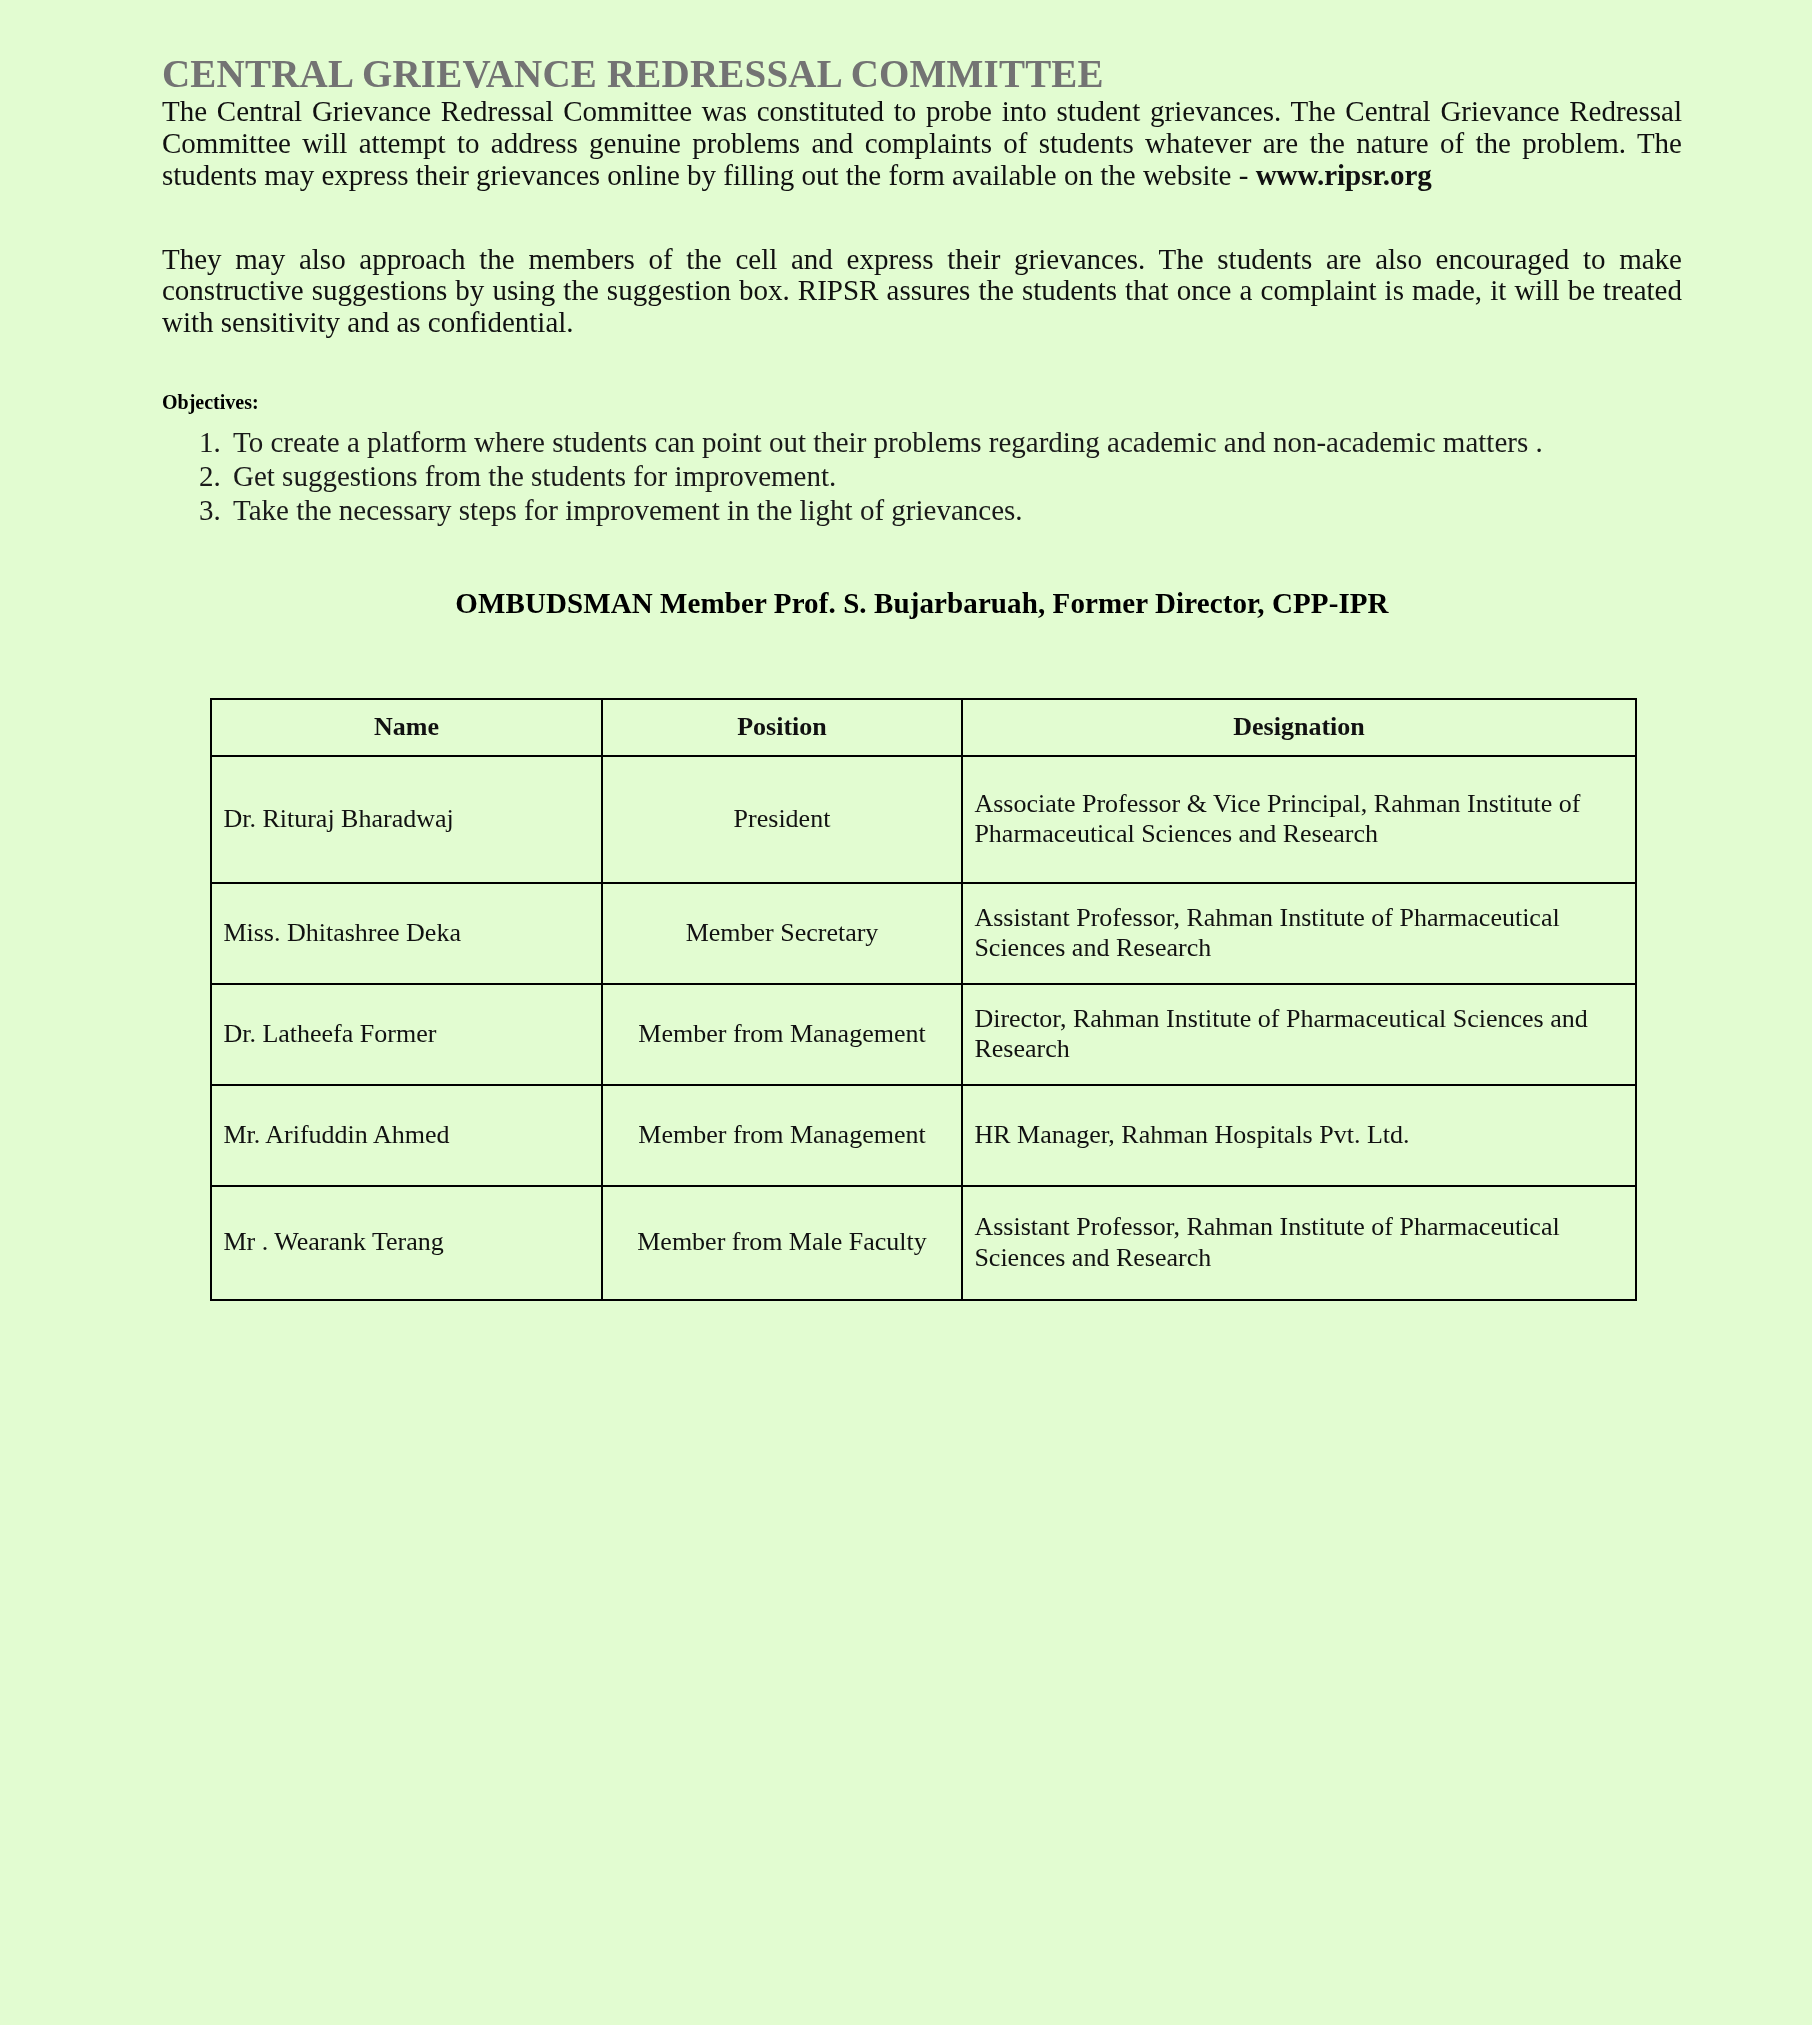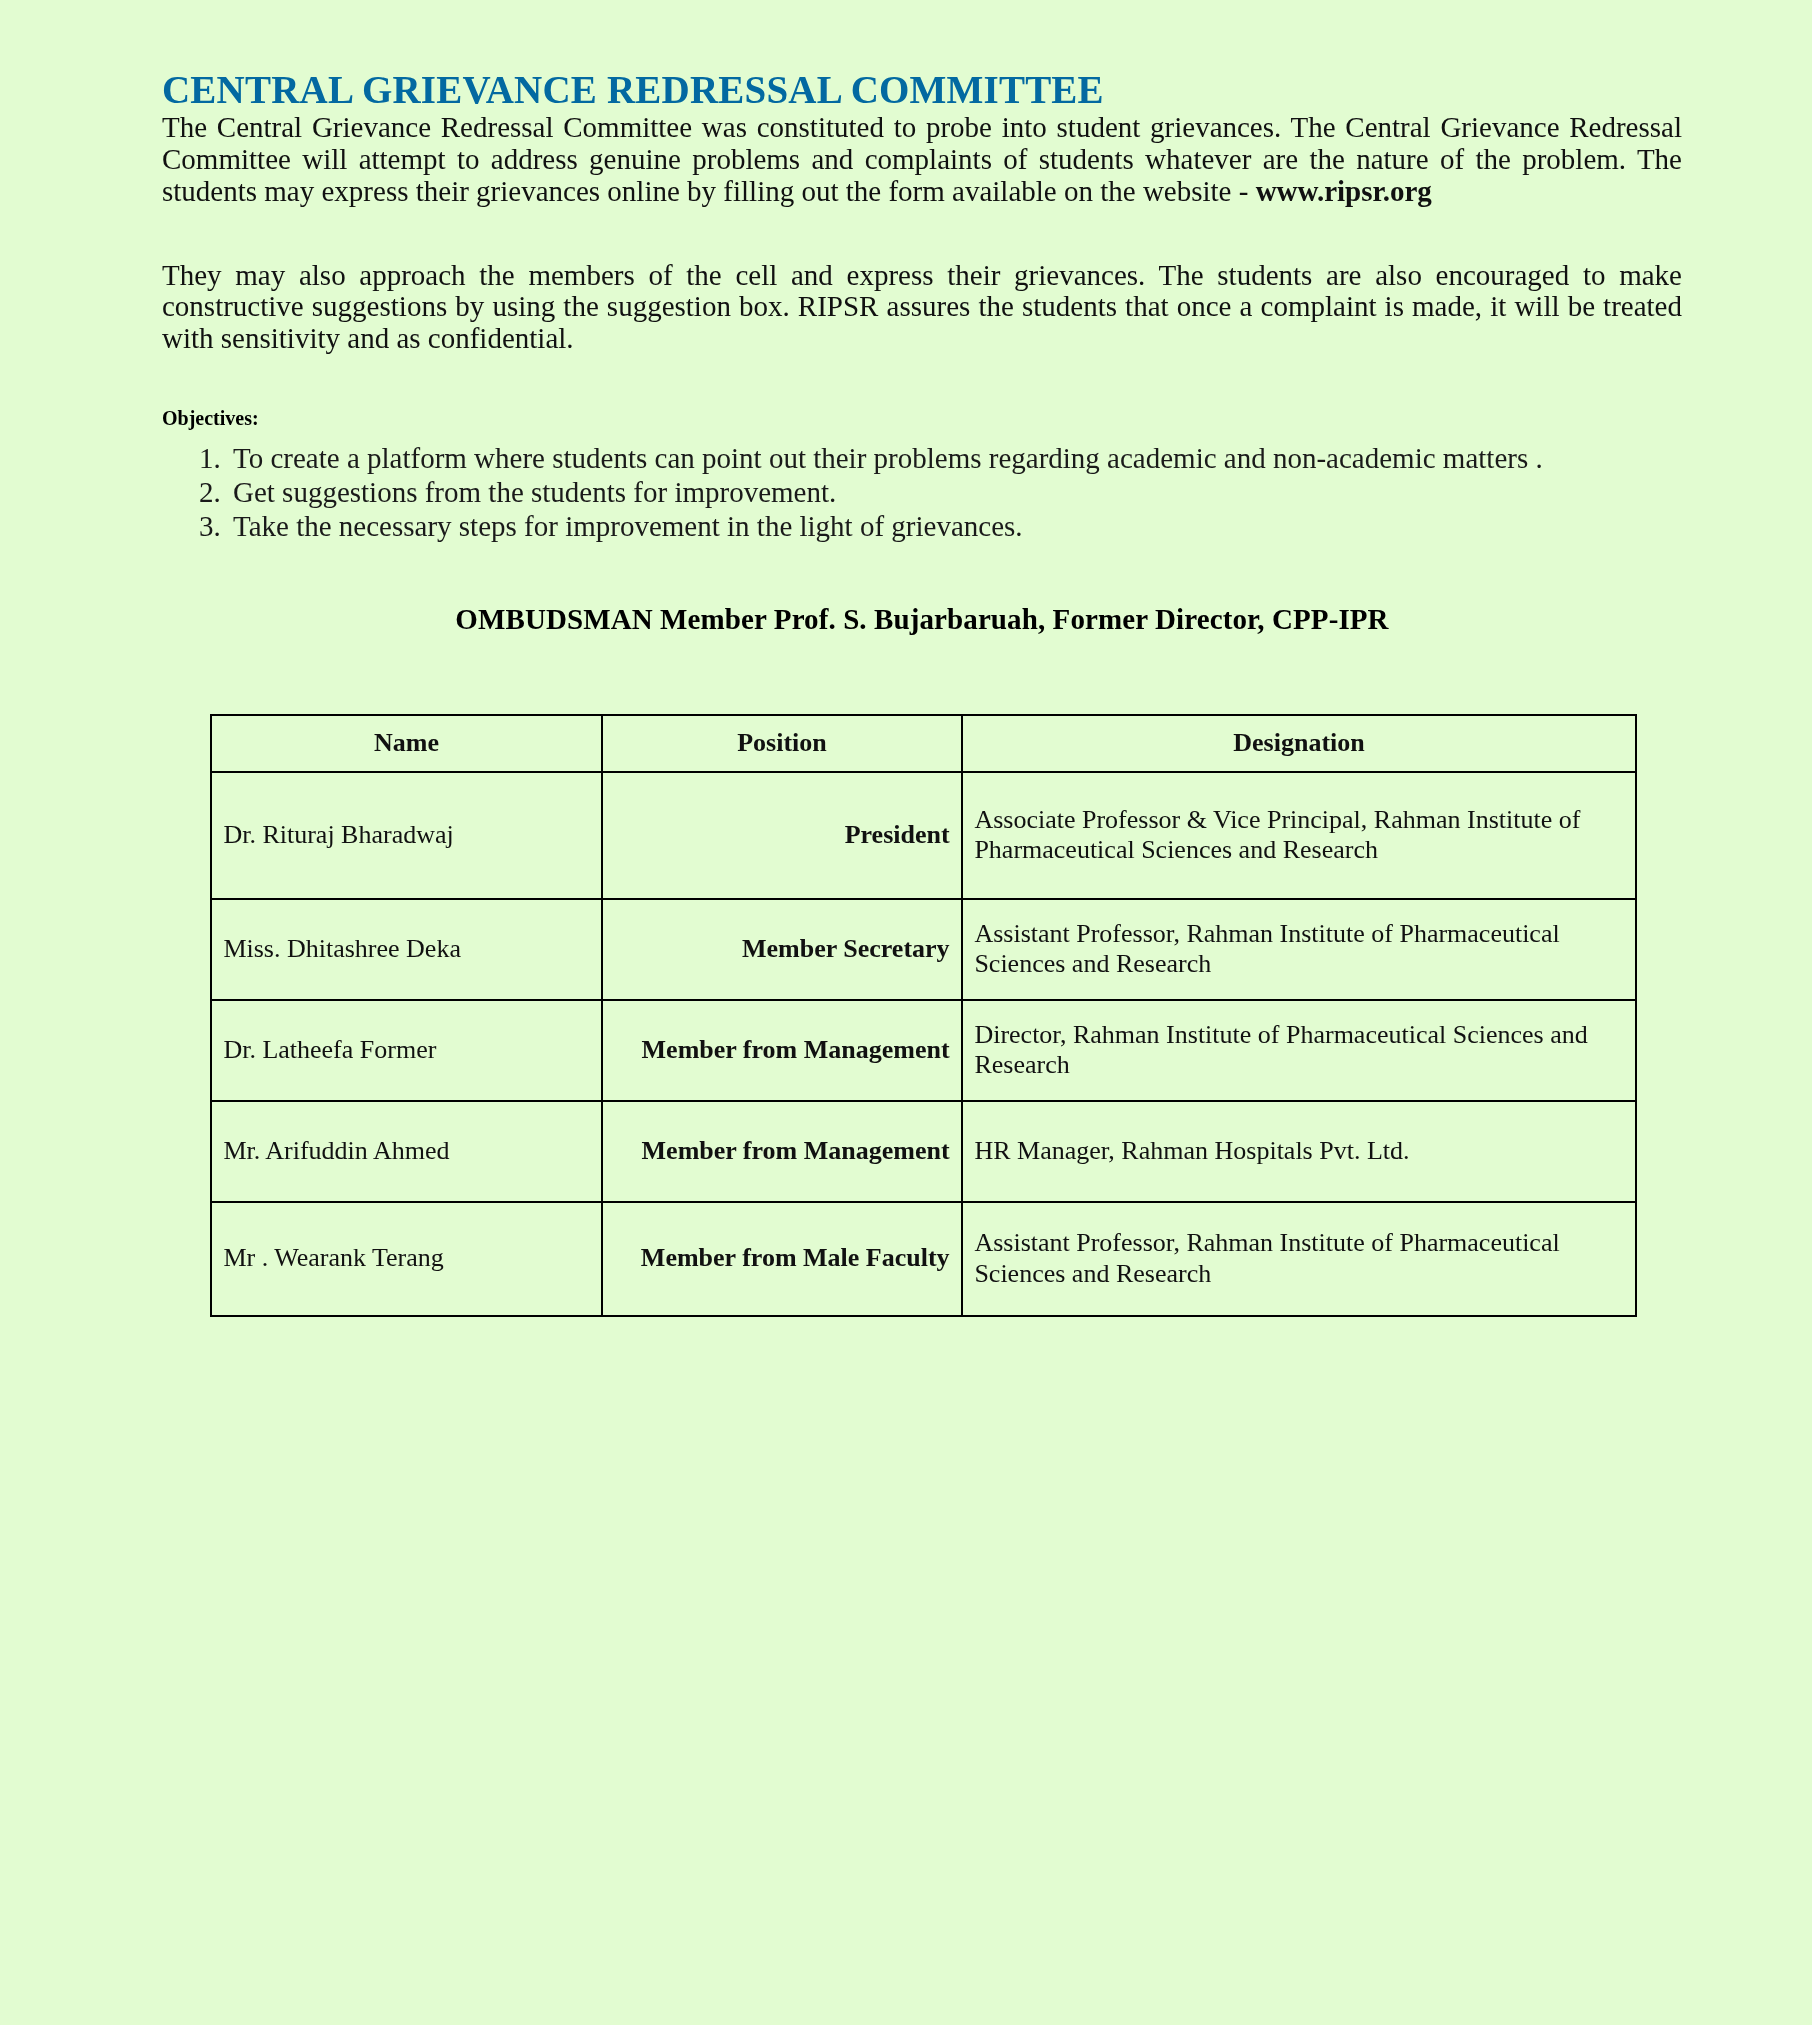--- a/index.html
+++ b/index.html
@@ -30,23 +30,23 @@
     top: 0;
     width: 1520px;
   }
 
   
   .doc-title {
     font-size: 39px;
     font-weight: bold;
     letter-spacing: 0.2px;
     margin: 0;
-    padding-top: 69px;
+    padding-top: 53px;
     line-height: 1.1;
-    color: #0369a1;
+    color: #737373;
   }
 
   
   .para {
     font-size: 29px;
     line-height: 1.1;
     text-align: justify;
     margin: 0;
     color: #111;
   }
@@ -129,24 +129,23 @@
   }
   table.members-table td {
     padding: 9.7px 11.4px;
   }
   td.col-name {
     text-align: left;
     padding-left: 23px;
     vertical-align: middle;
   }
   td.col-position {
-    text-align: right;
+    text-align: center;
     padding-left: 23px;
     vertical-align: middle;
-    font-weight: bold;
   }
   td.col-designation {
     text-align: left;
     padding-left: 19.3px;
     vertical-align: middle;
   }
   .col-w1 { width: 391px; }
   .col-w2 { width: 360px; }
   .col-w3 { width: 674px; }
 

